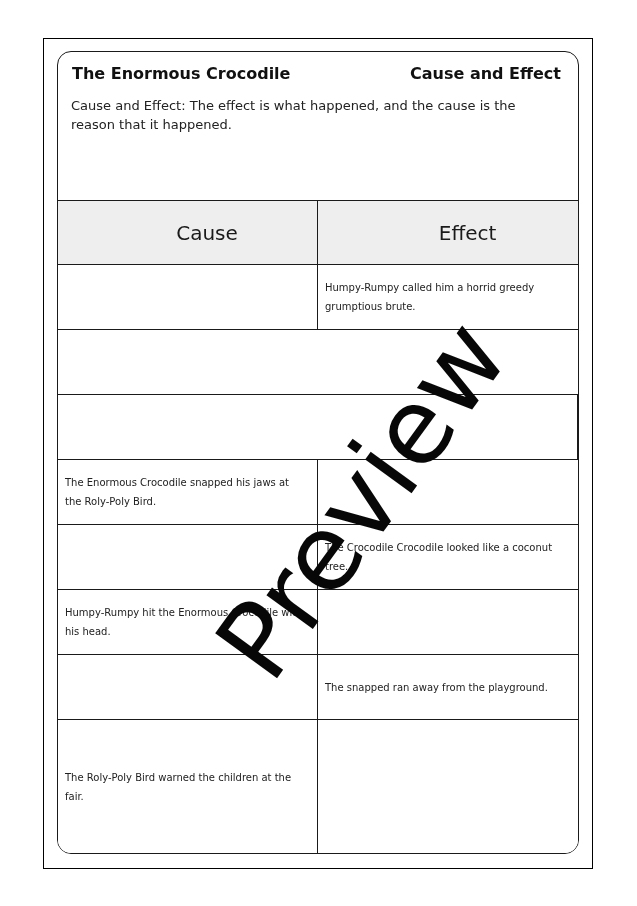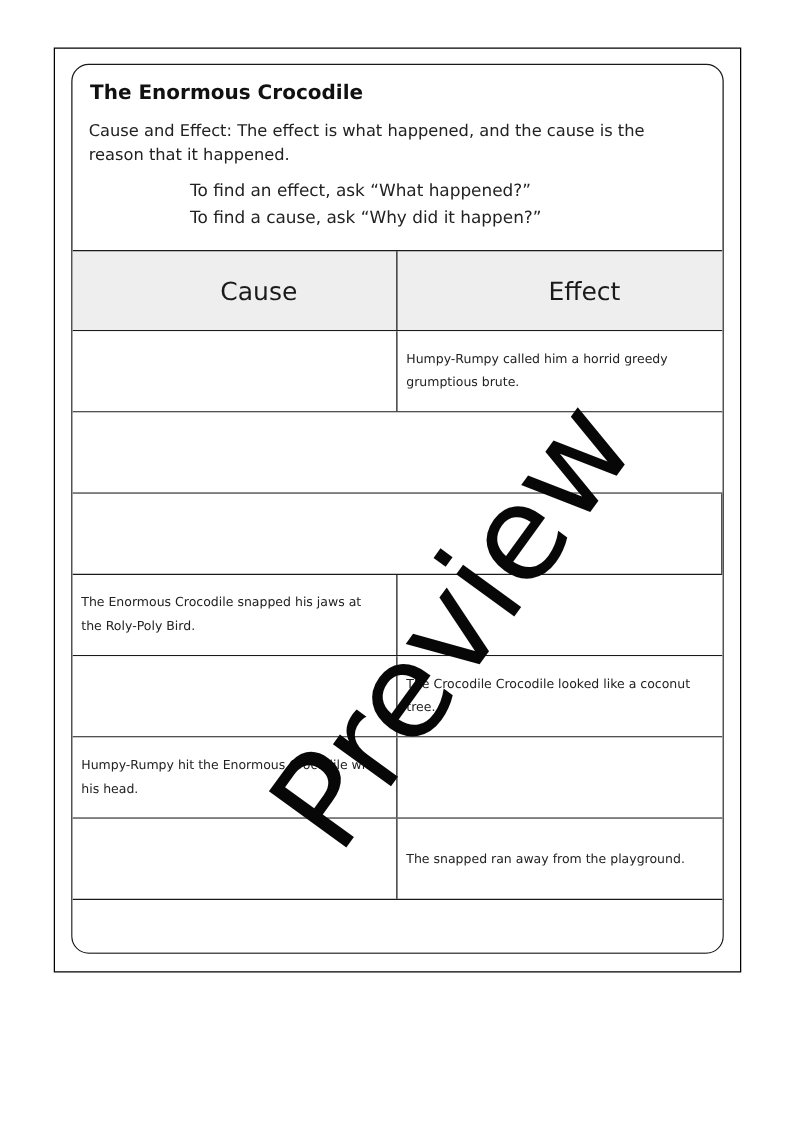--- a/index.html
+++ b/index.html
@@ -13,21 +13,21 @@
     width: 637px;
     height: 906px;
     background: #ffffff;
     overflow: hidden;
   }
   .page {
     position: absolute;
     left: 43px;
     top: 38px;
     width: 550px;
-    height: 740px;
+    height: 831px;
     border: 1.5px solid #000000;
     background: #ffffff;
   }
   .sheet {
     position: absolute;
     left: 13px;
     top: 12px;
     right: 13px;
     bottom: 14px;
     border: 1px solid #1a1a1a;
@@ -114,28 +114,25 @@
 </style>
 </head>
 <body>
 
 <div class="canvas">
   <div class="page">
     <div class="sheet">
 
       <div class="sheet-header">
         <span>The Enormous Crocodile</span>
+        <span>Cause and Effect</span>
       </div>
 
       <div class="intro">Cause and Effect: The effect is what happened, and the cause is the reason that it happened.</div>
 
-      <div class="prompts">
-        <div>To find an effect, ask “What happened?”</div>
-        <div>To find a cause, ask “Why did it happen?”</div>
-      </div>
 
       <div class="cause-table">
         <div class="thead">
           <div class="th first">Cause</div>
           <div class="th">Effect</div>
         </div>
 
         <div class="trow">
           <div class="td first"></div>
           <div class="td">Humpy-Rumpy called him a horrid greedy grumptious brute.</div>
@@ -156,20 +153,21 @@
         </div>
         <div class="trow">
           <div class="td first">Humpy-Rumpy hit the Enormous Crocodile with his head.</div>
           <div class="td"></div>
         </div>
         <div class="trow">
           <div class="td first"></div>
           <div class="td">The snapped ran away from the playground.</div>
         </div>
         <div class="trow">
+          <div class="td first">The Roly-Poly Bird warned the children at the fair.</div>
           <div class="td"></div>
         </div>
       </div>
 
     </div>
   </div>
 
   <div class="watermark">Preview</div>
 </div>
 

